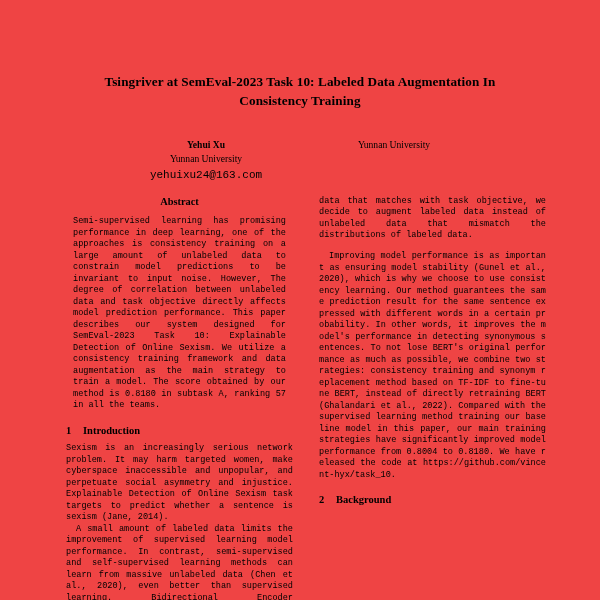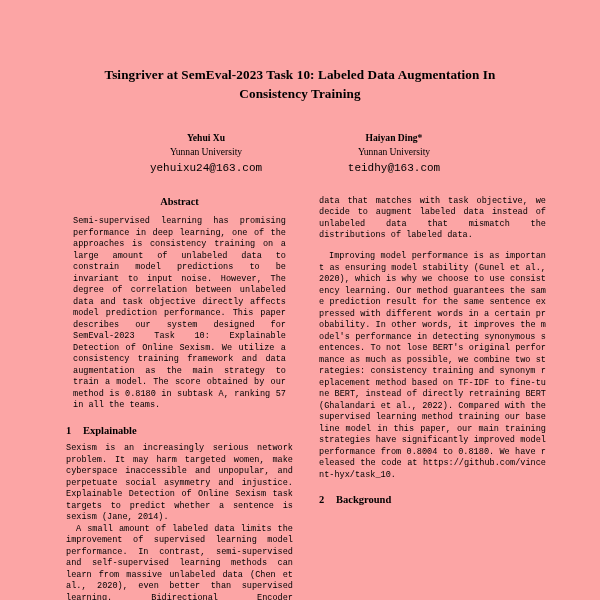--- a/index.html
+++ b/index.html
@@ -13,23 +13,23 @@
     overflow: hidden;
     font-family: "Liberation Serif", "DejaVu Serif", serif;
     color: #000000;
     -webkit-font-smoothing: antialiased;
   }
 
   .page {
     position: relative;
     width: 600px;
     height: 600px;
-    background: #fca5a5;
+    background: #ef4444;
     box-sizing: border-box;
-    padding: 4px;
+    padding: 11px;
   }
 
   
   .title {
     margin: 0;
     padding: 62px 78px 0 78px;
     font-size: 13.2px;
     font-weight: bold;
     line-height: 1.42;
     text-align: center;
@@ -137,39 +137,37 @@
 
   <h1 class="title">Tsingriver at SemEval-2023 Task 10: Labeled Data Augmentation In Consistency Training</h1>
 
   <div class="authors">
     <div class="author-col">
       <div class="author-name">Yehui Xu</div>
       <div class="author-affil">Yunnan University</div>
       <div class="author-email">yehuixu24@163.com</div>
     </div>
     <div class="author-col">
-      <div class="author-name">Haiyan Ding*</div>
       <div class="author-affil">Yunnan University</div>
-      <div class="author-email">teidhy@163.com</div>
     </div>
   </div>
 
   <div class="columns">
 
     <div class="col">
 
       <div class="abstract-head">Abstract</div>
 
       <div class="abstract-body">
         <p class="para noindent">Semi-supervised learning has promising performance in deep learning, one of the approaches is consistency training on a large amount of unlabeled data to constrain model predictions to be invariant to input noise. However, The degree of correlation between unlabeled data and task objective directly affects model prediction performance. This paper describes our system designed for SemEval-2023 Task 10: Explainable Detection of Online Sexism. We utilize a consistency training framework and data augmentation as the main strategy to train a model. The score obtained by our method is 0.8180 in subtask A, ranking 57 in all the teams.</p>
       </div>
 
       <div class="section-head">
         <span class="section-num">1</span>
-        <span class="section-title-text">Explainable</span>
+        <span class="section-title-text">Introduction</span>
       </div>
 
       <p class="para noindent">Sexism is an increasingly serious network problem. It may harm targeted women, make cyberspace inaccessible and unpopular, and perpetuate social asymmetry and injustice. Explainable Detection of Online Sexism task targets to predict whether a sentence is sexism (Jane, 2014).</p>
       <p class="para noindent">A small amount of labeled data limits the improvement of supervised learning model performance. In contrast, semi-supervised and self-supervised learning methods can learn from massive unlabeled data (Chen et al., 2020), even better than supervised learning. Bidirectional Encoder Representation</p>
 
     </div>
 
     <div class="col">
 
       <p class="para noindent">data that matches with task objective, we decide to augment labeled data instead of unlabeled data that mismatch the distributions of labeled data.</p>

